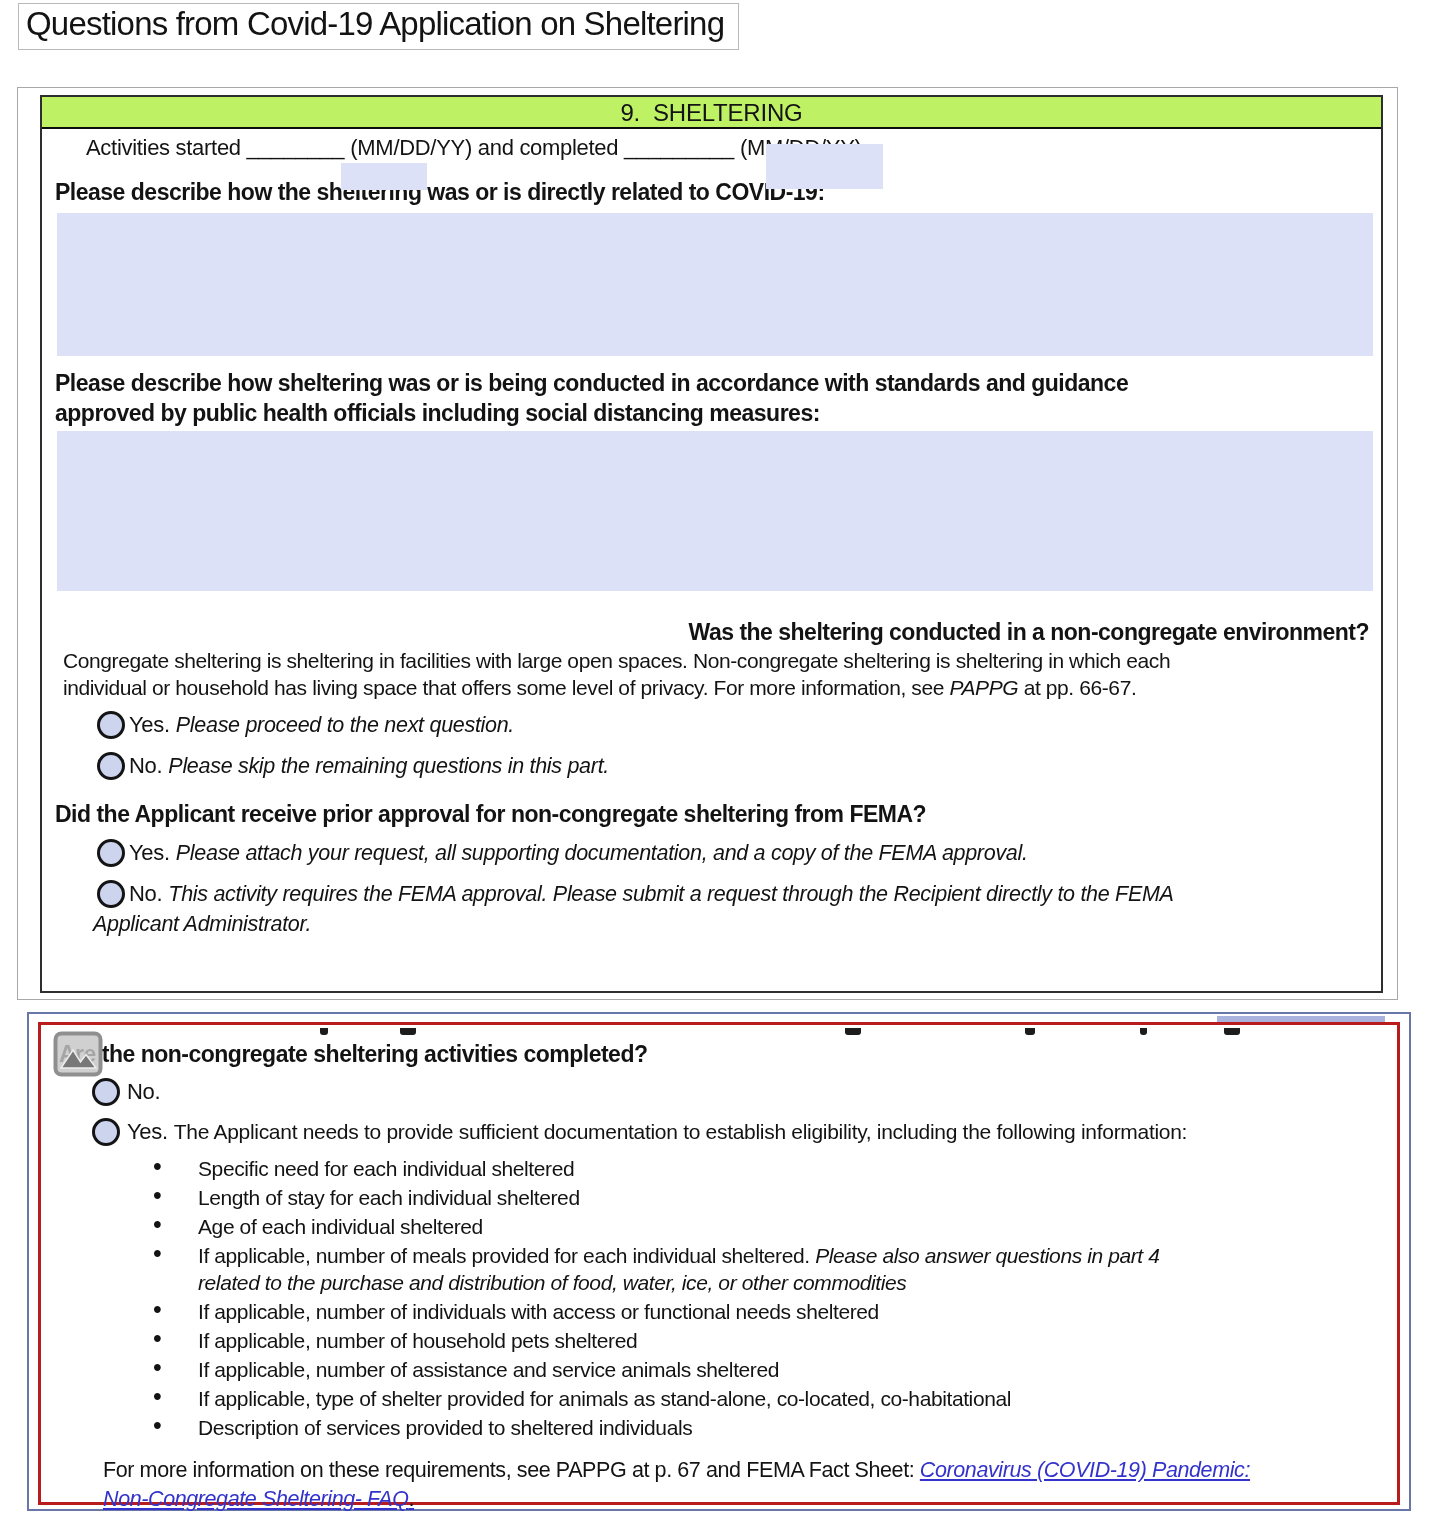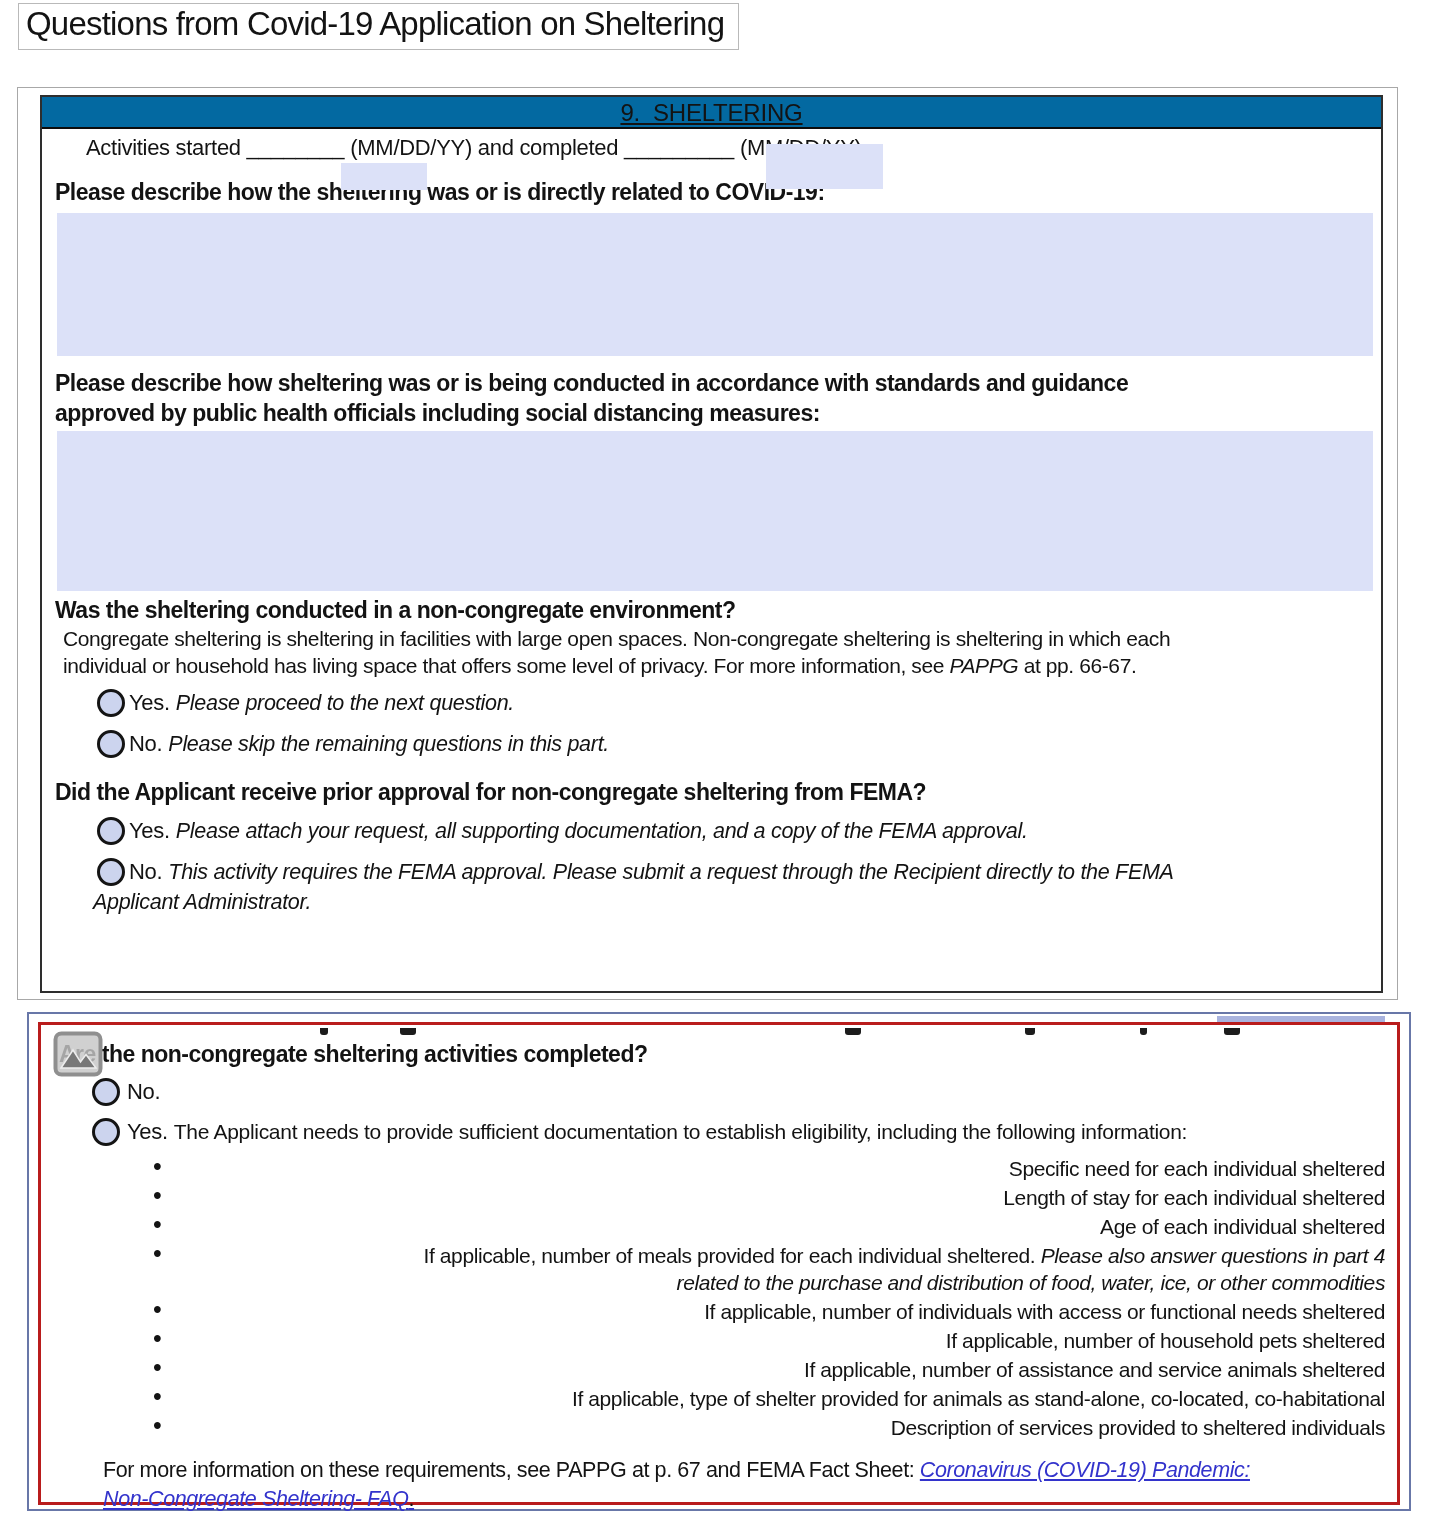--- a/index.html
+++ b/index.html
@@ -24,40 +24,40 @@
   
   .box1{
     position:absolute; left:17px; top:87px; width:1381px; height:913px;
     border:1px solid #a8a8a8; background:#fff;
   }
   .table1{
     position:absolute; left:22px; top:7px; width:1343px; height:898px;
     border:2px solid #2e2e2e;
   }
   .hdr-row{
-    height:32px; background:#0369a1; border-bottom:2px solid #0c0c0c;
+    height:32px; background:#bef264; border-bottom:2px solid #0c0c0c;
     text-align:center; font-size:24px; line-height:31px;
-    white-space:pre; letter-spacing:-0.2px;text-decoration:underline;
+    white-space:pre; letter-spacing:-0.2px;
   }
   .tbody{ position:relative; padding:4px 12px 0 13px; }
 
   .q{ font-size:23px; font-weight:bold; letter-spacing:-0.5px; line-height:30px; }
   .dates-line{ padding-left:31px; font-size:22px; line-height:30px; position:relative; }
   .blank{ letter-spacing:0;margin-top:20px; }
   .field{ position:absolute; background:#dce1f8; }
   .field-date1{ left:286px; top:30px; width:86px; height:27px; }
   .field-date2{ left:711px; top:11px; width:117px; height:45px; }
 
   .textarea{
     margin-left:2px; width:1316px; background:#dce1f8;
   }
   .ta1{ height:143px; margin-top:6px; }
   .ta2{ height:160px; margin-top:3px; }
 
-  .mt14{ margin-top:14px; } .mt12{ margin-top:12px; } .mt10{ margin-top:4px; } .mt16{ margin-top:16px; }
+  .mt14{ margin-top:14px; } .mt12{ margin-top:12px; } .mt10{ margin-top:26px;text-align:right; } .mt16{ margin-top:16px; }
 
   .note{ padding-left:8px; font-size:21px; line-height:27px; letter-spacing:-0.4px; }
 
   .radio-row{ position:relative; padding-left:74px; margin-top:9px; font-size:22px; line-height:30px; min-height:32px; }
   .radio{
     position:absolute; left:42px; top:1px;
     width:28px; height:28px; border:3px solid #141414; border-radius:50%;
     background:#ccd4ee; cursor:pointer;
   }
   .rlabel{ margin-right:6px; }
@@ -82,21 +82,21 @@
   .f1{ left:279px; width:8px; } .f2{ left:359px; width:16px; }
   .f3{ left:804px; width:16px; } .f4{ left:984px; width:10px; }
   .f5{ left:1099px; width:7px; } .f6{ left:1183px; width:16px; }
 
   .q2line{ margin-top:14px; position:relative; }
   .img-icon{ position:absolute; left:-6px; top:-8px; width:50px; height:46px; z-index:3; }
 
   .radio-row2{ position:relative; padding-left:68px; margin-top:8px; font-size:22px; line-height:30px; min-height:32px; }
   .radio-row2 .radio{ left:33px; }
 
-  ul.bullets{ list-style:none; margin-top:6px; padding-left:139px; font-size:21px; letter-spacing:-0.4px;text-align:right; }
+  ul.bullets{ list-style:none; margin-top:6px; padding-left:139px; font-size:21px; letter-spacing:-0.4px; }
   ul.bullets li{ position:relative; line-height:27px; margin-bottom:2px; }
   ul.bullets li::before{
     content:"\2022"; position:absolute; left:-45px; top:-2px; font-size:25px;
   }
   .li-italic{ font-style:italic; }
   .li-italic-block{ display:block; font-style:italic; }
 
   .footer2{ margin-top:15px; padding-left:44px; font-size:21.5px; line-height:29px; letter-spacing:-0.4px; }
   .doc-link{ color:#3333cc; font-style:italic; text-decoration:underline; cursor:pointer; }
   .link-line2{ display:block; }

